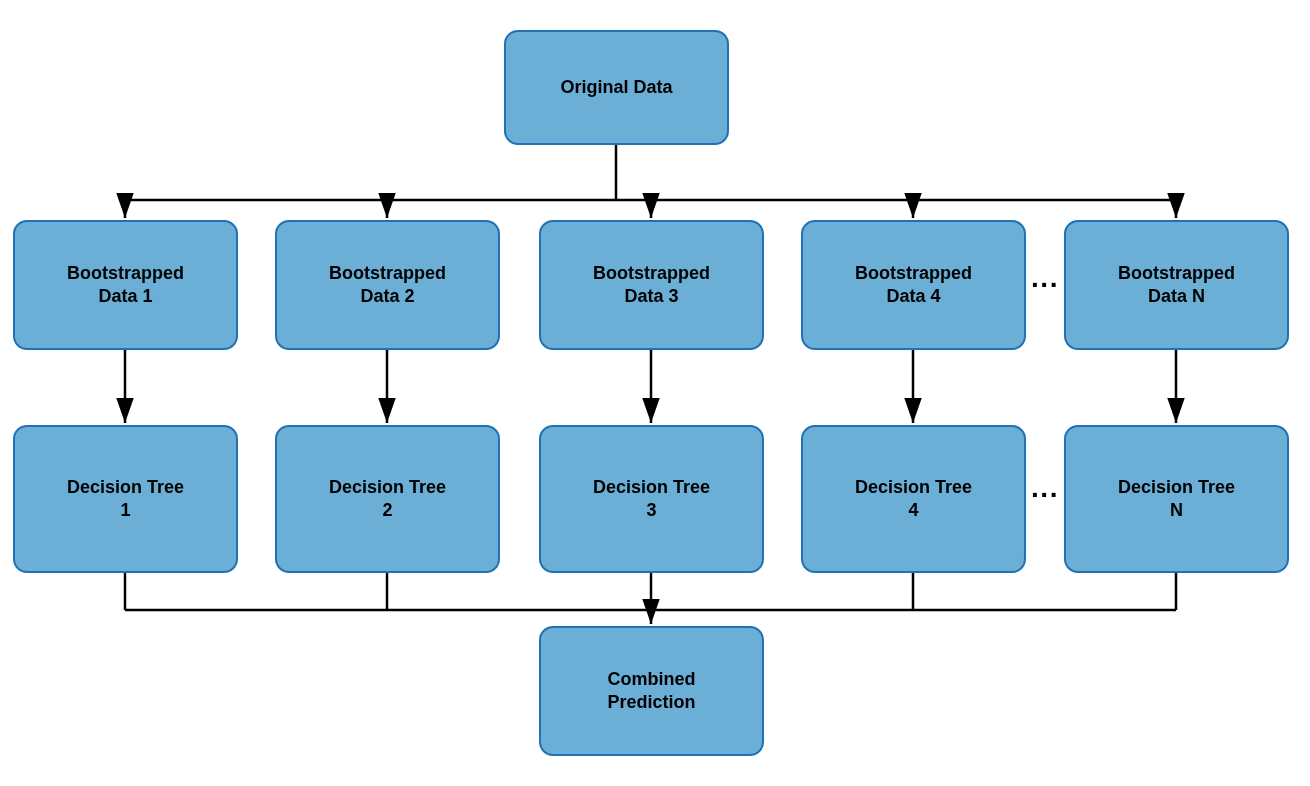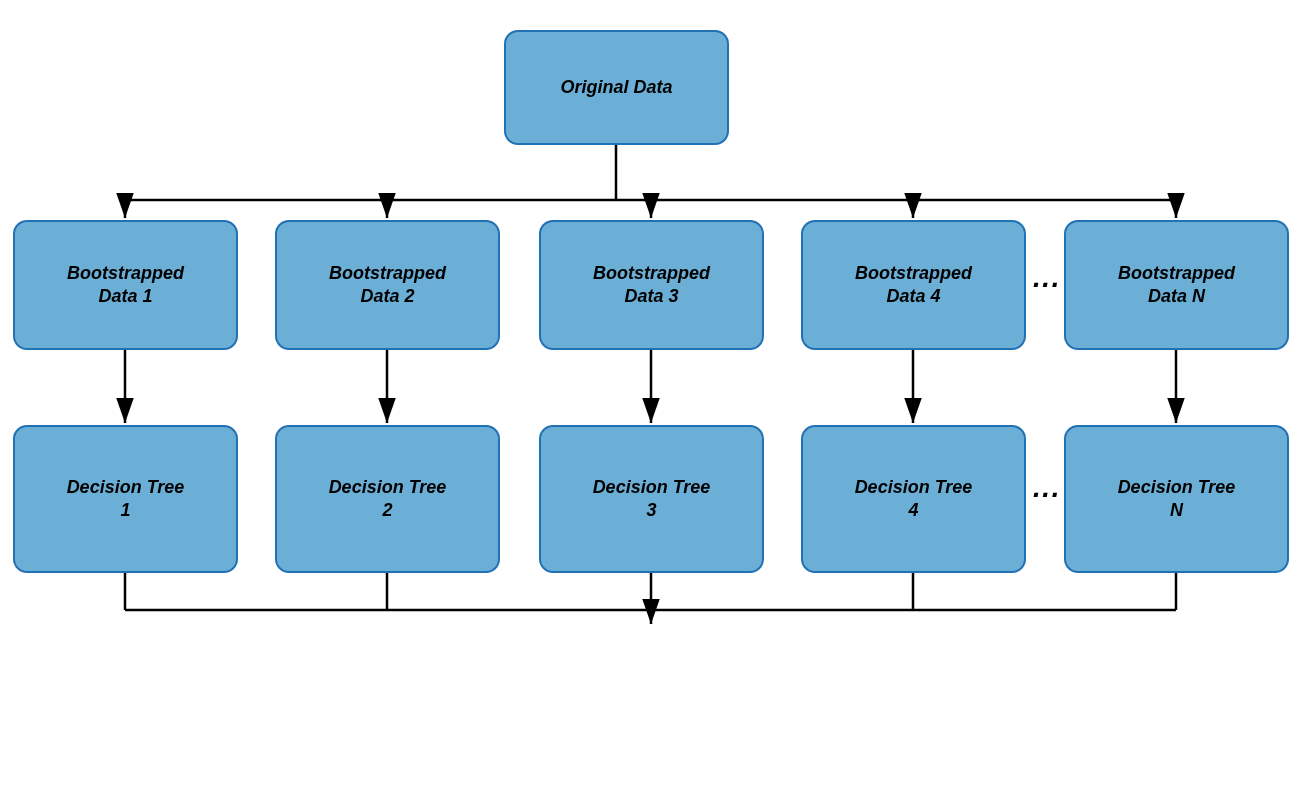--- a/index.html
+++ b/index.html
@@ -10,21 +10,20 @@
       width: 1310px;
       height: 786px;
       overflow: hidden;
       position: relative;
     }
 
     .diagram {
       width: 1310px;
       height: 686px;
       position: relative;
-      font-style: italic;
     }
 
     svg.arrows {
       position: absolute;
       top: 0;
       left: 0;
       width: 1310px;
       height: 786px;
       pointer-events: none;
     }
@@ -139,14 +138,17 @@
     <span>Decision Tree<br>4</span>
   </div>
   <div class="node" style="left:1064px; top:425px; width:225px; height:148px;">
     <span>Decision Tree<br>N</span>
   </div>
 
   <div class="dots" style="left:1025px; top:465px; width:40px; height:60px;">
     ···
   </div>
 
+  <div class="node" style="left:539px; top:626px; width:225px; height:130px;">
+    <span>Combined<br>Prediction</span>
+  </div>
 
 </div>
 
 </body></html>

